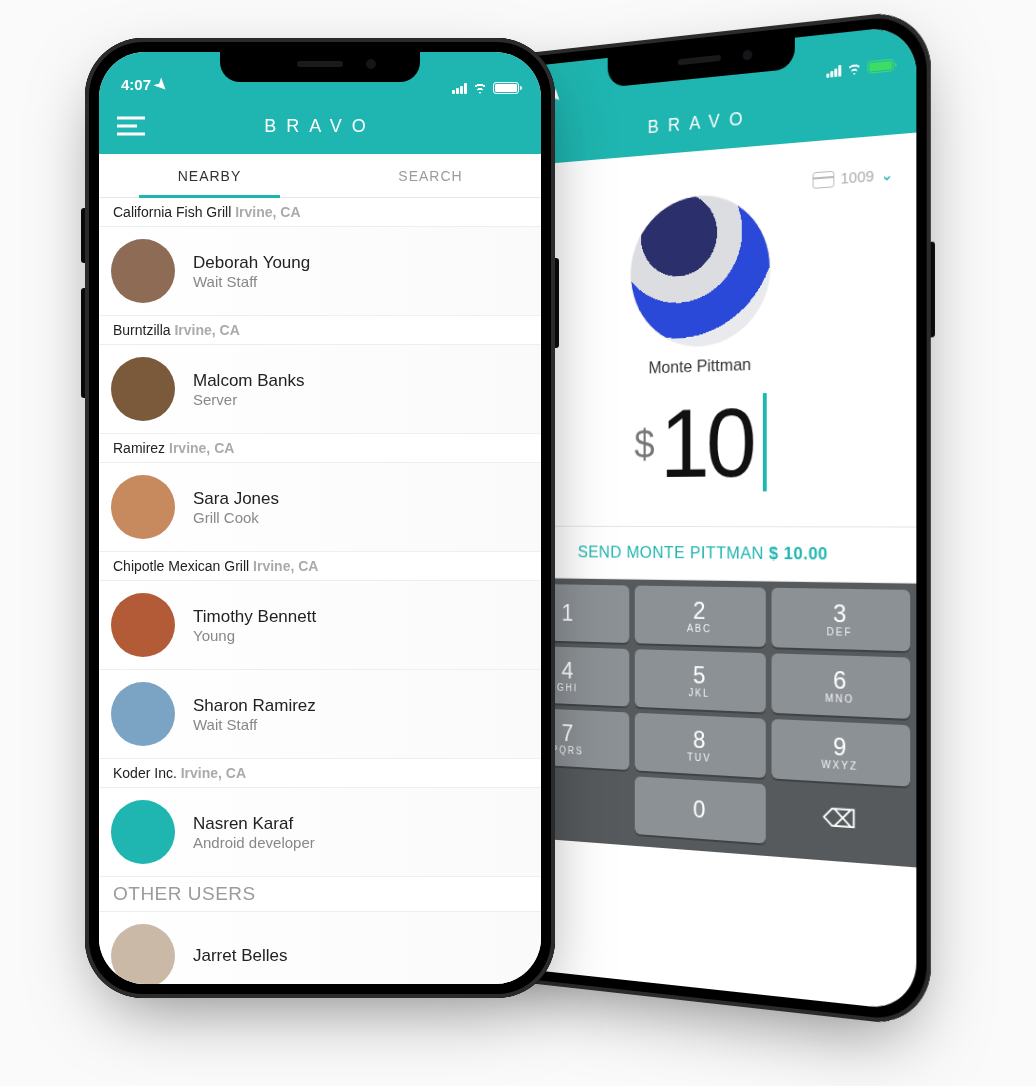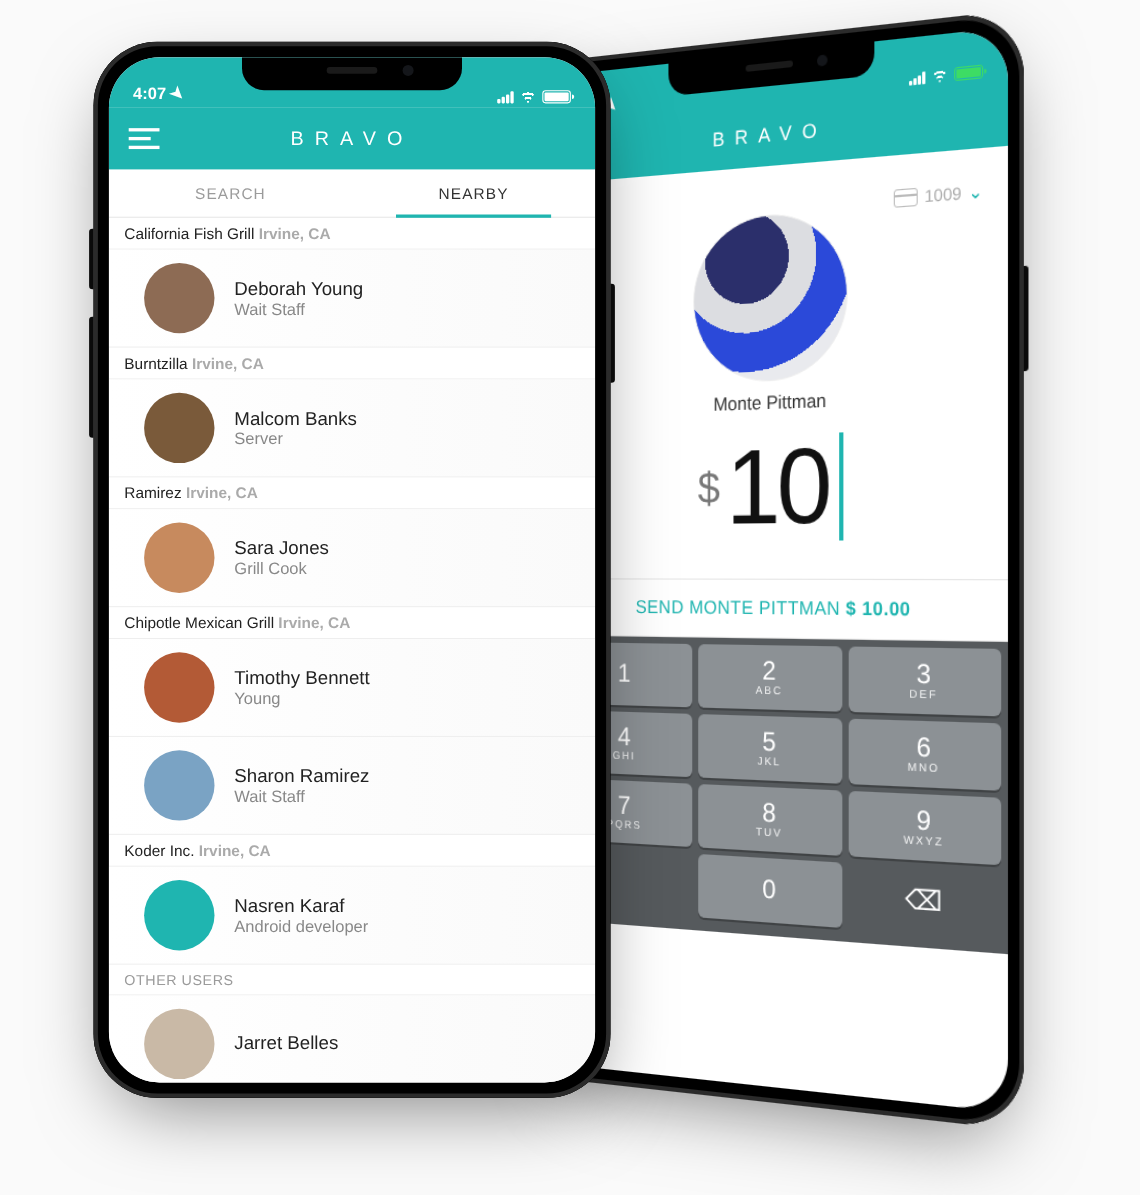--- a/index.html
+++ b/index.html
@@ -107,21 +107,21 @@
          font-size:14px; letter-spacing:1px; color:#9b9b9b; position:relative; }
   .tab.active { color:#333; }
   .tab.active::after{ content:""; position:absolute; bottom:-1px; left:18%; right:18%;
                       height:3px; background:#1fb5b0; }
 
   
   .section-hdr { padding:6px 14px 6px; font-size:14px; border-bottom:1px solid #eee; color:#222; }
   .section-hdr .loc { color:#aaa; font-weight:700; }
   .person {
     display:flex; align-items:center; gap:18px;
-    padding:12px 32px; border-bottom:1px solid #efefef;
+    padding:12px 12px; border-bottom:1px solid #efefef;
     background: linear-gradient(90deg,#fff 0%, #fafafa 100%);
   }
   .avatar { width:64px; height:64px; border-radius:50%; flex-shrink:0;
             display:flex; align-items:center; justify-content:center;
             color:#fff; font-size:11px; overflow:hidden; }
   .p-name { font-size:17px; color:#222; }
   .p-role { font-size:15px; color:#888; }
 
   
   .pay-top { background:#fff; text-align:center; padding:14px 0 8px; position:relative; }
@@ -185,22 +185,22 @@
     <div class="appbar">
       <div class="menu-icon">
           <span></span>
           <span></span>
           <span></span>
         </div>
       <div class="brand">BRAVO</div>
     </div>
 
     <div class="tabs">
+      <div class="tab active">NEARBY</div>
       <div class="tab">SEARCH</div>
-      <div class="tab active">NEARBY</div>
     </div>
 
     <div id="nearby-list">
         <div class="section-hdr">
          <span>California Fish Grill</span>
          <span class="loc"> Irvine, CA</span>
        </div>
         <div class="person">
            <div class="avatar" style="background:#8d6b54"></div>
            <div>
@@ -252,21 +252,21 @@
          <span>Koder Inc.</span>
          <span class="loc"> Irvine, CA</span>
        </div>
         <div class="person">
            <div class="avatar" style="background:#1fb5b0"></div>
            <div>
              <div class="p-name">Nasren Karaf</div>
              <div class="p-role">Android developer</div>
            </div>
          </div>
-        <div class="section-hdr" style="color:#9b9b9b;font-size:13px;letter-spacing:.5px;">OTHER USERS</div>
+        <div class="section-hdr" style="color:#9b9b9b;font-size:19px;letter-spacing:.5px;">OTHER USERS</div>
         <div class="person">
          <div class="avatar" style="background:#c9b9a6"></div>
          <div>
            <div class="p-name">Jarret Belles</div>
            <div class="p-role"></div>
          </div>
        </div>
       </div>
   </div>
 </div>

